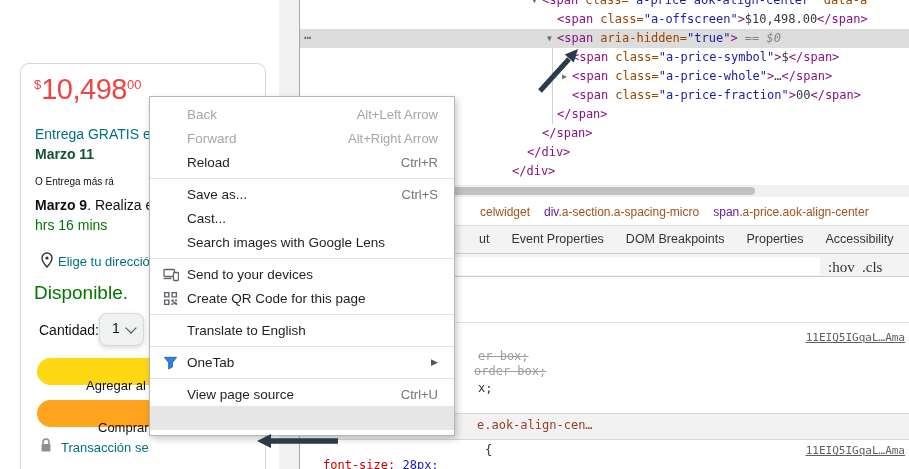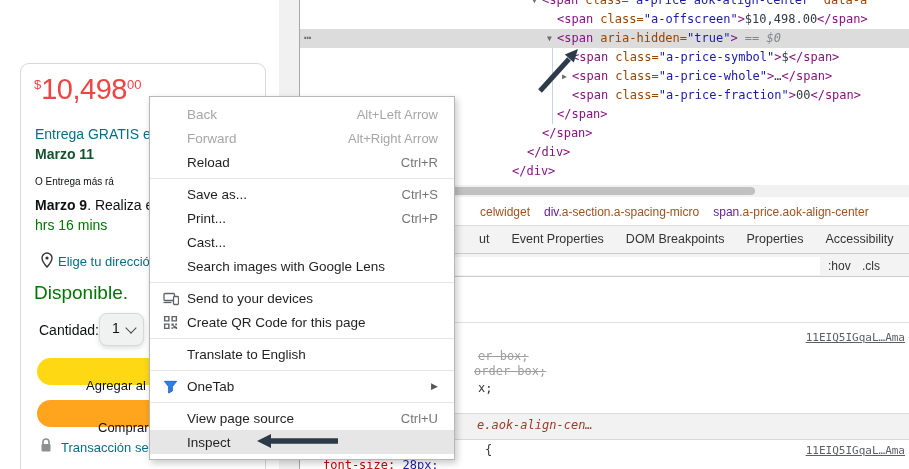--- a/index.html
+++ b/index.html
@@ -58,33 +58,33 @@
           border-bottom:1px solid #ddd;display:flex;align-items:center;gap:14px;
           padding-left:180px;font-size:12px;white-space:nowrap;box-sizing:border-box;}
   .ctag{color:#6a1b9a;}.ccls{color:#a0521f;}
   .sidetabs{position:absolute;left:0;right:0;top:226px;height:28px;background:#f3f3f3;
             border-bottom:1px solid #ccc;display:flex;align-items:center;
             padding-left:168px;font-size:12.5px;color:#333;box-sizing:border-box;}
   .sidetab{padding:0 11px;line-height:27px;white-space:nowrap;}
   .filterbar{position:absolute;left:0;right:0;top:254px;height:23px;background:#f3f3f3;
              border-bottom:1px solid #ccc;box-sizing:border-box;}
   .filterinput{position:absolute;left:2px;top:3px;width:514px;height:16px;border:none;background:#fff;outline:none;}
-  .toggle{position:absolute;top:5px;font-family:Liberation Sans, sans-serif;font-size:12px;color:#333;}
+  .toggle{position:absolute;top:5px;font-family:Liberation Serif, serif;font-size:15px;color:#333;}
   .t-hov{left:528px;}.t-cls{left:562px;}
   .styles-sep{position:absolute;left:0;right:0;top:322px;height:1px;background:#e0e0e0;}
   .srclink{position:absolute;right:4px;font-family:"DejaVu Sans Mono",monospace;font-size:11px;
            color:#5b5f66;text-decoration:underline;white-space:nowrap;}
   .link1{top:331px;}.link2{top:444px;}
   .deadprop{position:absolute;font-family:"DejaVu Sans Mono",monospace;font-size:12px;
             color:#9e9e9e;text-decoration:line-through;white-space:nowrap;}
   .dead1{left:178px;top:349px;}.dead2{left:174px;top:364px;}
   .fragprop{position:absolute;left:178px;top:381px;font-family:"DejaVu Sans Mono",monospace;
             font-size:12px;color:#333;}
   .stylebar{position:absolute;left:0;right:0;top:413px;height:25px;background:#f2f2f2;
-            border-top:1px solid #d9d9d9;border-bottom:1px solid #d9d9d9;box-sizing:content-box;font-style:italic;}
+            border-top:1px solid #d9d9d9;border-bottom:1px solid #d9d9d9;box-sizing:content-box;}
   .stylebar span{position:absolute;left:177px;top:4px;font-family:"DejaVu Sans Mono",monospace;
                  font-size:12px;color:#9a3b26;}
   .brace{position:absolute;left:185px;top:443px;font-family:"DejaVu Sans Mono",monospace;
          font-size:12px;color:#333;}
   .cssprop{position:absolute;left:23px;top:458px;font-family:"DejaVu Sans Mono",monospace;
            font-size:12px;white-space:pre;}
   .pname{color:#c80000;}.pval{color:#1a1aa6;}
 
   
   .menu{position:absolute;left:149px;top:96px;width:306px;background:#fff;
@@ -212,25 +212,20 @@
         <span class="mshort">Ctrl+R</span>
       </div>
       <div class="msep"></div>
       <div class="mrow">
         <span class="mi-icon"></span>
         <span class="mlabel">Save as...</span>
         <span class="mshort">Ctrl+S</span>
       </div>
       <div class="mrow">
         <span class="mi-icon"></span>
-        <span class="mlabel">Print...</span>
-        <span class="mshort">Ctrl+P</span>
-      </div>
-      <div class="mrow">
-        <span class="mi-icon"></span>
         <span class="mlabel">Cast...</span>
       </div>
       <div class="mrow">
         <span class="mi-icon"></span>
         <span class="mlabel">Search images with Google Lens</span>
       </div>
       <div class="msep"></div>
       <div class="mrow">
         <span class="mi-icon">
           <svg width="16" height="16" viewBox="0 0 16 16">
@@ -265,21 +260,20 @@
         <span class="msub">▶</span>
       </div>
       <div class="msep"></div>
       <div class="mrow">
         <span class="mi-icon"></span>
         <span class="mlabel">View page source</span>
         <span class="mshort">Ctrl+U</span>
       </div>
       <div class="mrow hl">
         <span class="mi-icon"></span>
-        <span class="mlabel">Inspect</span>
       </div>
     </div>
 
   <svg class="annot">
     <g>
       <path d="M540 91 L569 59" stroke="#2c3a49" stroke-width="5" fill="none"></path>
       <polygon points="578,49 573.8,62.6 564.8,54.6" fill="#2c3a49"></polygon>
     </g>
     <g>
       <path d="M338 441 L269 441" stroke="#2c3a49" stroke-width="5.5" fill="none"></path>

